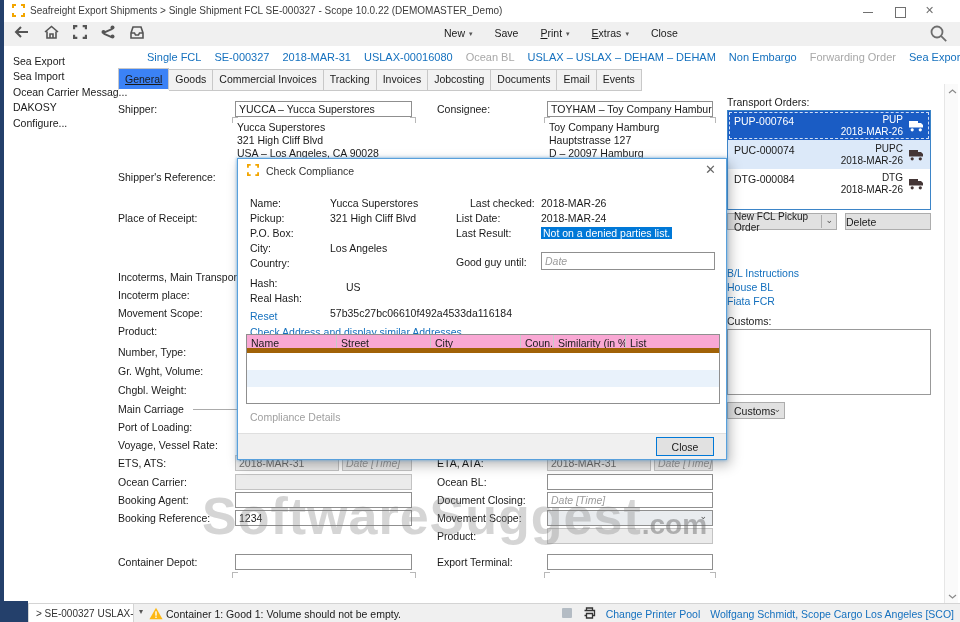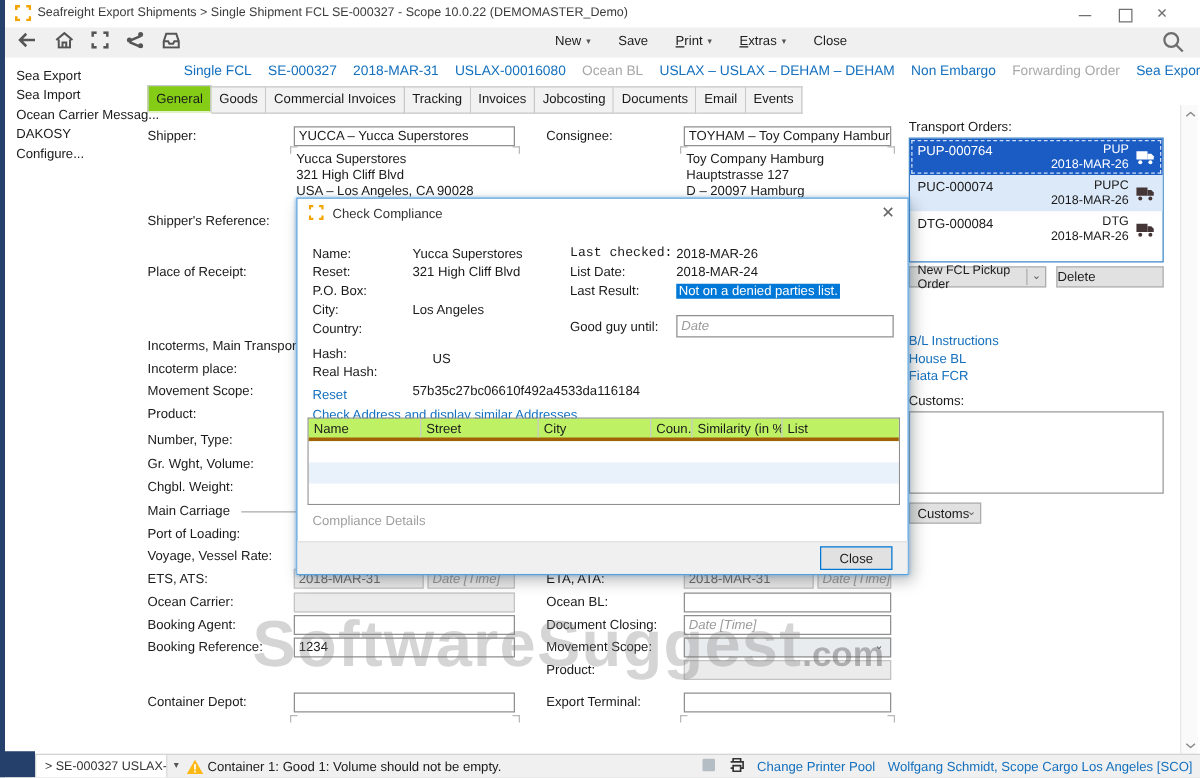--- a/index.html
+++ b/index.html
@@ -36,21 +36,21 @@
 
   
   .sidebar { position:absolute; left:13px; top:54px; width:100px; line-height:15.4px; font-size:10.5px; z-index:2; }
   .sidebar div { cursor:pointer; white-space:nowrap; }
 
   
   .tabs { position:absolute; left:118px; top:69px; display:flex; z-index:2; }
   .tab { padding:3px 6px 4px; border:1px solid #c8c8c8; border-left:none; background:#f2f2f2;
          font-size:10.5px; white-space:nowrap; cursor:pointer; }
   .tab:first-child { border-left:1px solid #c8c8c8; }
-  .tab.active { background:#84cc16; border-bottom-color:#fff; position:relative; top:-1px; padding-top:4px; }
+  .tab.active { background:#3b82f6; border-bottom-color:#fff; position:relative; top:-1px; padding-top:4px;text-decoration:underline; }
 
   
   .lbl { position:absolute; font-size:10.5px; color:#1a1a1a; white-space:nowrap; z-index:1; }
   .ibox { position:absolute; height:16px; border:1px solid #8f8f8f; background:#fff; font-size:10.5px;
           padding:1px 3px; white-space:nowrap; overflow:hidden; z-index:1; cursor:text; }
   .ibox.dis { background:#ebebeb; border-color:#c3c3c3; color:#6f6f6f; cursor:default; }
   .ph { color:#9b9b9b; font-style:italic; }
   .addr { position:absolute; font-size:10.5px; line-height:13px; color:#1a1a1a; z-index:1; }
   .cnr::before, .cnr::after { content:""; position:absolute; top:-4px; width:5px; height:5px; border-top:1px solid #b8b8b8; }
   .cnr::before { left:-5px; border-left:1px solid #b8b8b8; }
@@ -80,21 +80,21 @@
   
   .modal { position:absolute; left:237px; top:158px; width:490px; height:302px; background:#fff;
            border:1px solid #58a0dc; box-shadow:0 0 3px rgba(88,160,220,.9), 3px 5px 12px rgba(0,0,0,.28); z-index:10; }
   .modal .mtitle { position:absolute; left:28px; top:6px; font-size:10.5px; color:#333; }
   .modal .mclose { position:absolute; right:10px; top:3px; font-size:13px; color:#666; cursor:pointer; }
   .mlbl { position:absolute; font-size:10.5px; white-space:nowrap; }
   .mval { position:absolute; font-size:10.5px; white-space:nowrap; }
   .hl { background:#0078d7; color:#fff; padding:0 2px; }
   .mibox { position:absolute; height:18px; border:1px solid #8f8f8f; background:#fff; font-size:10.5px; padding:2px 3px; cursor:text; }
   .ctable { position:absolute; left:8px; top:175px; width:474px; border:1px solid #8f8f8f; }
-  .chead { display:flex; height:18px; border-bottom:3px solid #a16207; background:#bef264; }
+  .chead { display:flex; height:18px; border-bottom:5px solid #a16207; background:#f9a8d4; }
   .chead div { padding:2px 4px; border-right:1px solid #c9c9c9; font-size:10.5px; white-space:nowrap; overflow:hidden; cursor:pointer; }
   .cbody .r1 { height:17px; background:#fff; }
   .cbody .r2 { height:17px; background:#e9f2fb; }
   .cbody .r3 { height:16px; background:#fff; }
   .mfooter { position:absolute; left:0; right:0; bottom:0; height:26px; background:#f0f0f0; border-top:1px solid #dfdfdf; }
   .mfooter .close-btn { position:absolute; right:12px; top:3px; width:58px; height:19px; background:#e1e1e1;
                         border:1px solid #0078d7; font-size:10.5px; display:flex; align-items:center; justify-content:center; cursor:pointer; }
   .gray { color:#9f9f9f;text-align:right; }
 
   
@@ -356,30 +356,30 @@
     <span class="abs" style="left:9px;top:5px;">
       <svg width="12" height="12" viewBox="0 0 13 13" fill="none" stroke="#f2a500" stroke-width="2">
           <path d="M1 4V1h3M9 1h3v3M12 9v3H9M4 12H1V9"></path>
         </svg>
     </span>
     <span class="mtitle">Check Compliance</span>
     <span class="mclose">✕</span>
 
     <span class="mlbl" style="left:12px;top:38px;">Name:</span>
     <span class="mval" style="left:92px;top:38px;">Yucca Superstores</span>
-    <span class="mlbl" style="left:12px;top:53px;">Reset:</span>
+    <span class="mlbl" style="left:12px;top:53px;">Pickup:</span>
     <span class="mval" style="left:92px;top:53px;">321 High Cliff Blvd</span>
     <span class="mlbl" style="left:12px;top:68px;">P.O. Box:</span>
     <span class="mval" style="left:92px;top:68px;"></span>
     <span class="mlbl" style="left:12px;top:83px;">City:</span>
     <span class="mval" style="left:92px;top:83px;">Los Angeles</span>
     <span class="mlbl" style="left:12px;top:98px;">Country:</span>
     <span class="mval" style="left:108px;top:98px;margin-top:24px;">US</span>
 
-    <span class="mlbl" style="left:218px;top:38px;font-family:Liberation Mono, monospace;">Last checked:</span>
+    <span class="mlbl" style="left:232px;top:38px;">Last checked:</span>
     <span class="mval" style="left:303px;top:38px;">2018-MAR-26</span>
     <span class="mlbl" style="left:218px;top:53px;">List Date:</span>
     <span class="mval" style="left:303px;top:53px;">2018-MAR-24</span>
     <span class="mlbl" style="left:218px;top:68px;">Last Result:</span>
     <span class="mval hl" style="left:303px;top:68px;">Not on a denied parties list.</span>
 
     <span class="mlbl" style="left:218px;top:97px;">Good guy until:</span>
     <div class="mibox" style="left:303px;top:93px;width:174px;"><span class="ph">Date</span></div>
 
     <span class="mlbl" style="left:12px;top:118px;">Hash:</span>

